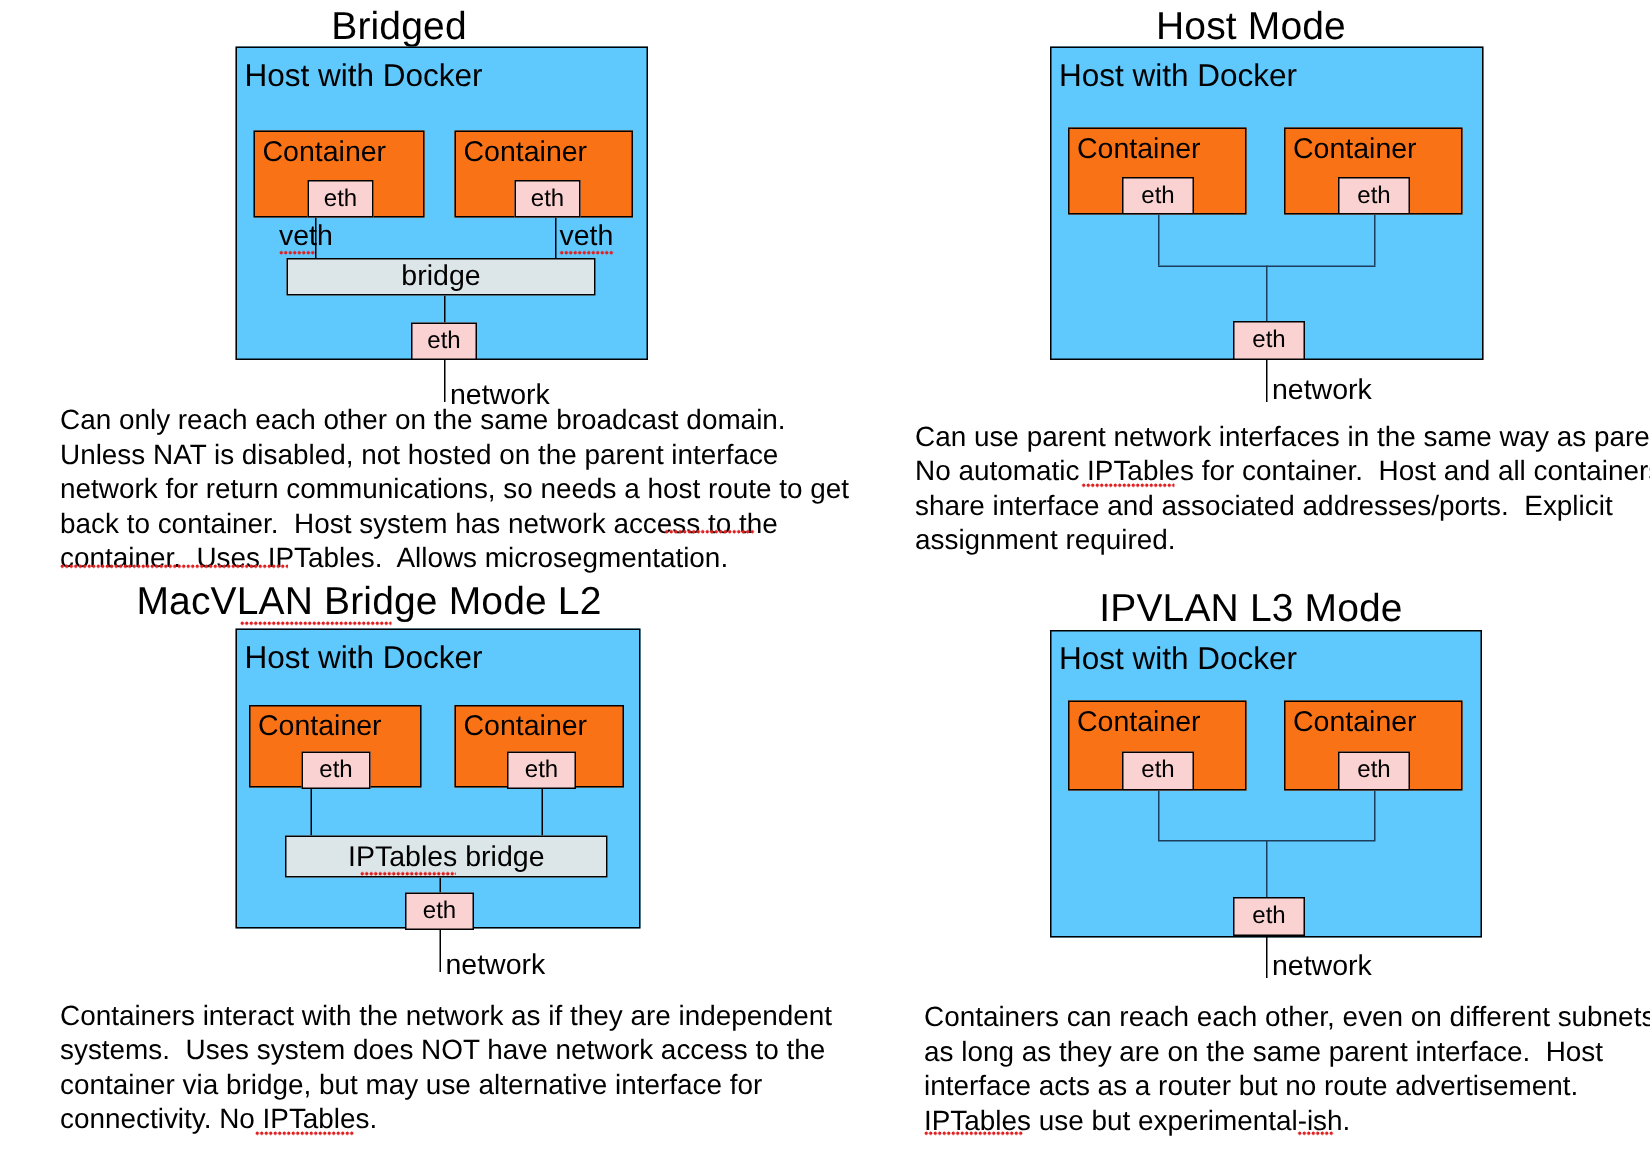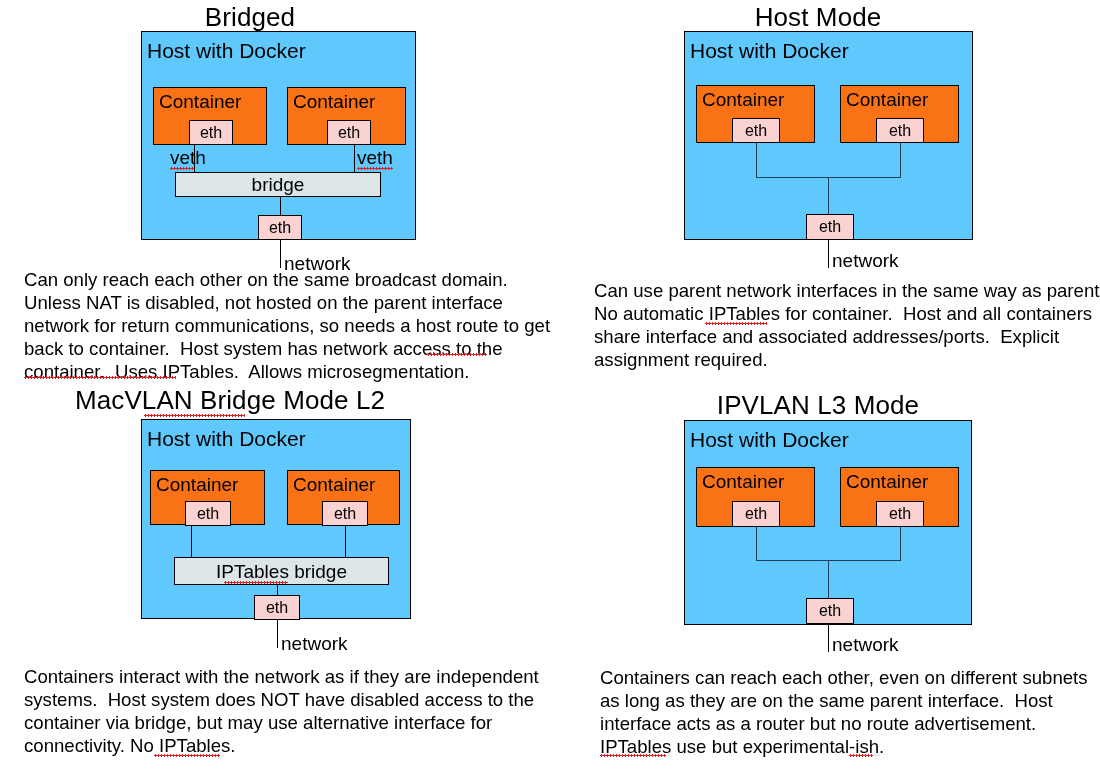--- a/index.html
+++ b/index.html
@@ -9,20 +9,21 @@
     font-family:"Liberation Sans", sans-serif;
     color:#000000;
     overflow:hidden;
     position:relative;
   }
   .grid{
     position:absolute;inset:0;
     display:grid;
     grid-template-columns:580px 520px;
     grid-template-rows:387px 387px;
+    padding-left:16px;
   }
   .panel{position:relative;}
 
   
   .panel-title{
     position:absolute;top:2px;left:0;width:100%;
     text-align:center;
     font-size:26px;line-height:30px;
     letter-spacing:.1px;
     white-space:nowrap;
@@ -191,21 +192,21 @@
     <div class="vline blk" style="left:345px;top:139px;height:31px;"></div>
 
     <div class="bridge" style="left:174px;top:170px;width:215px;height:28px;">IPTables bridge</div>
     <div style="position:absolute;left:224px;top:194px;width:64px;height:3px;background-image:radial-gradient(circle at 1.5px 1.5px,#e02020 1.1px,transparent 1.3px);background-size:3px 3px;background-repeat:repeat-x;z-index:6;"></div>
 
     <div class="vline blk" style="left:277px;top:198px;height:10px;"></div>
     <div class="eth" style="left:254px;top:208px;width:46px;height:25px;">eth</div>
     <div class="vline blk" style="left:277px;top:233px;height:28px;"></div>
     <div class="tag" style="left:281px;top:246px;">network</div>
 
-    <div class="desc" style="left:24px;top:278px;width:520px;">Containers interact with the network as if they are independent systems.  Host system does NOT have disabled access to the container via bridge, but may use alternative interface for connectivity. No IPTables.</div>
+    <div class="desc" style="left:24px;top:278px;width:520px;">Containers interact with the network as if they are independent systems.  Uses system does NOT have network access to the container via bridge, but may use alternative interface for connectivity. No IPTables.</div>
     <div style="position:absolute;left:154px;top:367px;width:66px;height:3px;background-image:radial-gradient(circle at 1.5px 1.5px,#e02020 1.1px,transparent 1.3px);background-size:3px 3px;background-repeat:repeat-x;"></div>
   </div>
 
   <div class="panel">
     <div class="panel-title" style="left:-22px;top:3px;">IPVLAN L3 Mode</div>
 
     <div class="host" style="left:104px;top:33px;width:288px;height:205px;">
       <div class="host-label">Host with Docker</div>
     </div>
 

